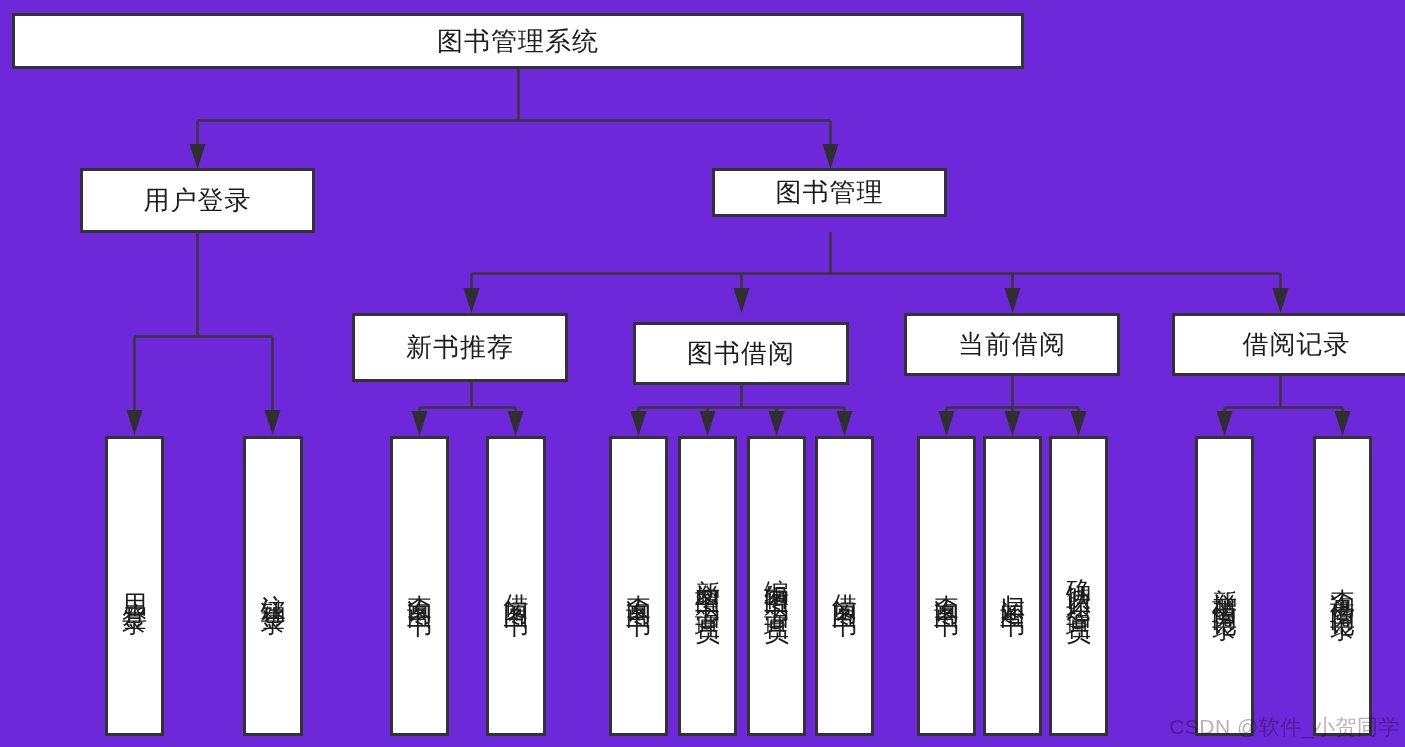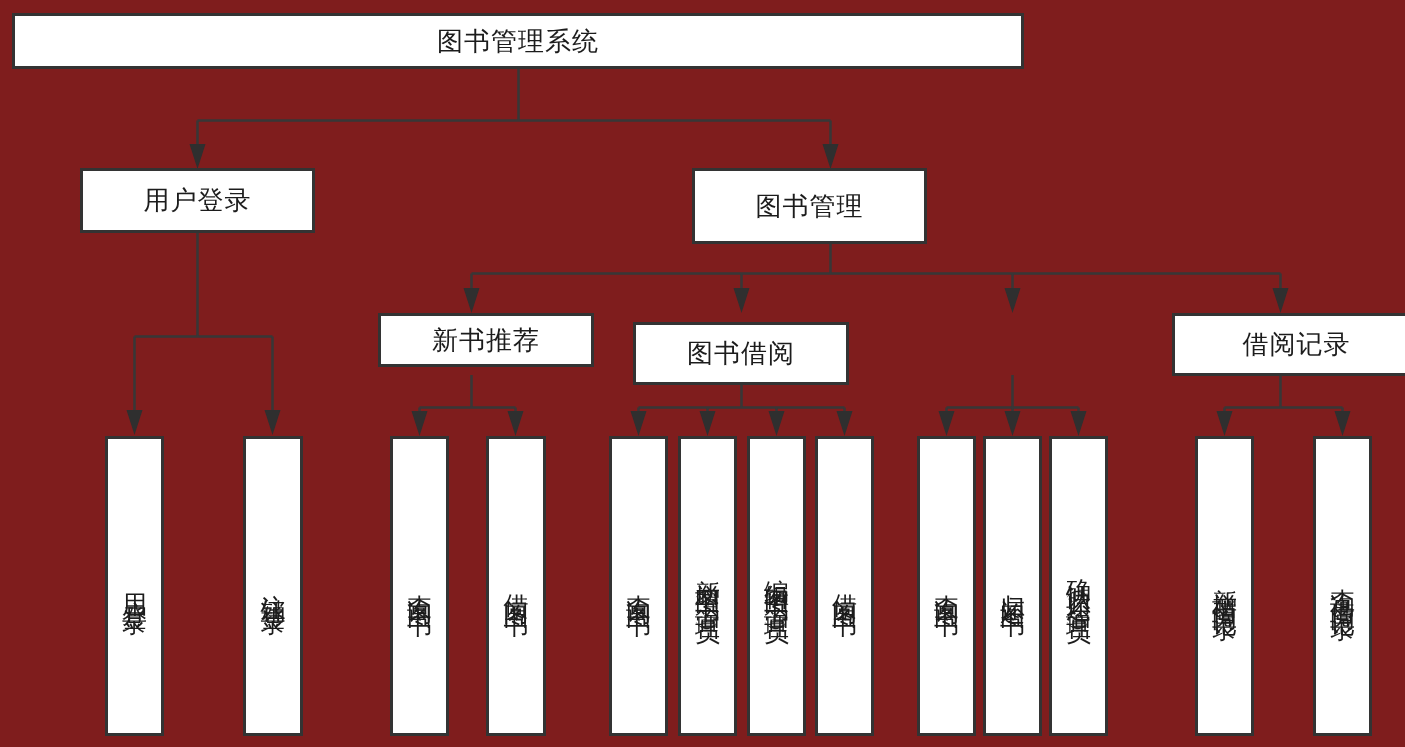--- a/index.html
+++ b/index.html
@@ -1,19 +1,19 @@
 <!DOCTYPE html>
 <html><head>
 <meta charset="utf-8">
 <style>
   html,body{margin:0;padding:0;background:#ffffff;}
   .stage{
     position:relative;
     width:1405px;height:747px;
-    background:#7f1d1d;
+    background:#6d28d9;
     font-family:"Liberation Sans","DejaVu Sans",sans-serif;
     overflow:hidden;
   }
   .stage svg{position:absolute;left:0;top:0;pointer-events:none;}
   .box{
     position:absolute;
     box-sizing:border-box;
     border:3px solid #333333;
     background:#ffffff;
     display:flex;
@@ -99,29 +99,32 @@
     </g>
   </svg>
 
   <div class="box h" style="left:12px;top:13px;width:1012px;height:56px">
     <span>图书管理系统</span>
   </div>
 
   <div class="box h" style="left:80px;top:168px;width:235px;height:65px">
     <span>用户登录</span>
   </div>
-  <div class="box h" style="left:692px;top:168px;width:235px;height:76px">
+  <div class="box h" style="left:712px;top:168px;width:235px;height:49px">
     <span>图书管理</span>
   </div>
 
-  <div class="box h" style="left:378px;top:313px;width:216px;height:54px">
+  <div class="box h" style="left:352px;top:313px;width:216px;height:69px">
     <span>新书推荐</span>
   </div>
   <div class="box h" style="left:633px;top:322px;width:216px;height:63px">
     <span>图书借阅</span>
+  </div>
+  <div class="box h" style="left:904px;top:313px;width:216px;height:63px">
+    <span>当前借阅</span>
   </div>
   <div class="box h" style="left:1172px;top:313px;width:249px;height:63px">
     <span>借阅记录</span>
   </div>
 
   <div class="box v" style="left:105px;top:436px;width:59px;height:300px">
     <span>用户登录</span>
   </div>
   <div class="box v" style="left:243px;top:436px;width:60px;height:300px">
     <span>注销登录</span>
@@ -157,14 +160,15 @@
     <span>确认归还（管理员）</span>
   </div>
 
   <div class="box v" style="left:1195px;top:436px;width:59px;height:300px">
     <span>新增借阅记录</span>
   </div>
   <div class="box v" style="left:1313px;top:436px;width:59px;height:300px">
     <span>查询借阅记录</span>
   </div>
 
+  <div class="watermark">CSDN @软件_小贺同学</div>
 
 </div>
 
 </body></html>

